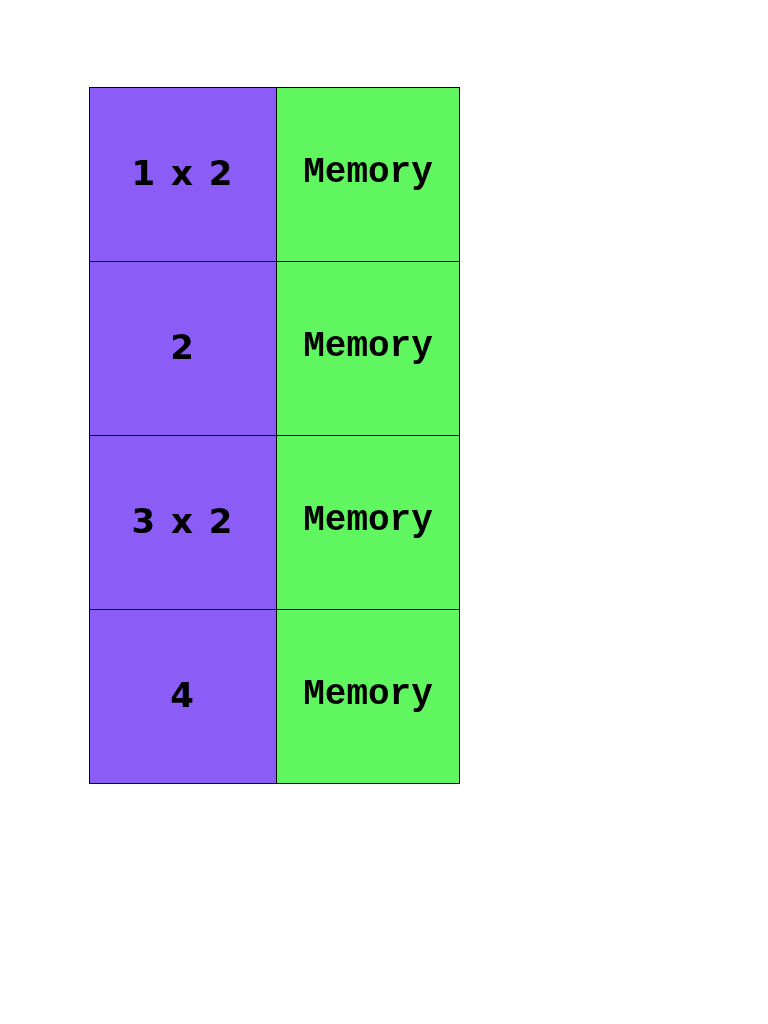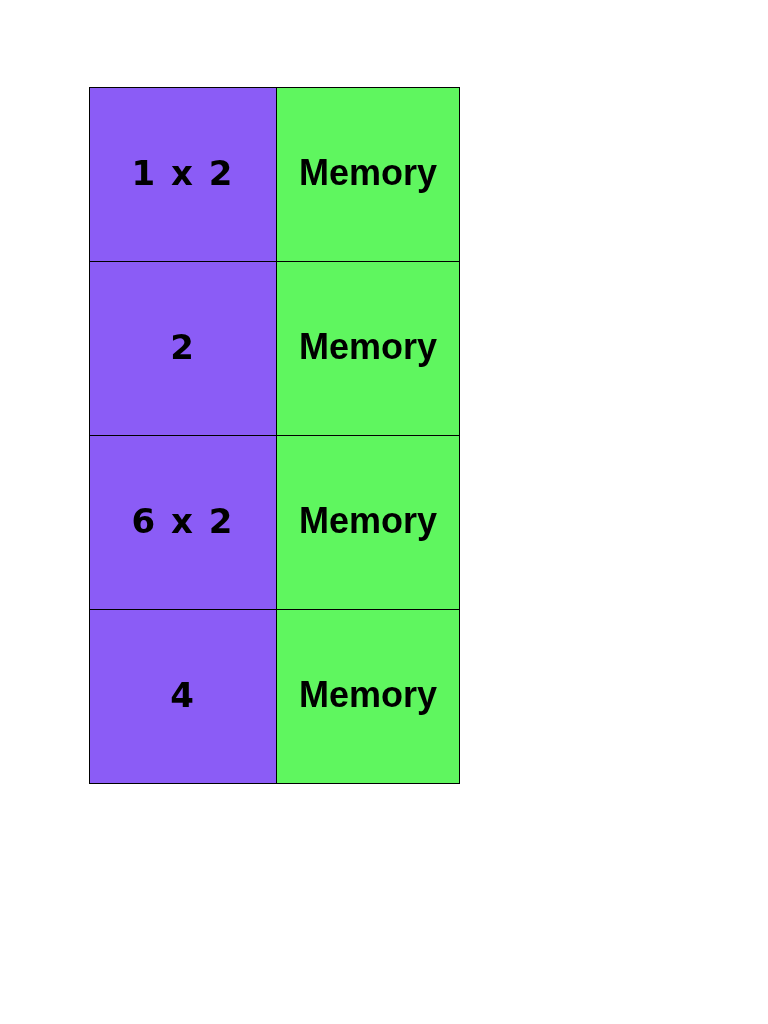--- a/index.html
+++ b/index.html
@@ -58,21 +58,21 @@
     font-family: "DejaVu Sans", "Liberation Sans", sans-serif;
   }
   .label-text {
     display: block;
     font-size: 36px;
     font-weight: bold;
     color: #000000;
     line-height: 1;
     letter-spacing: 0px;
     transform: translateY(-2px);
-    font-family: Liberation Sans, sans-serif;
+    font-family: Liberation Mono, monospace;
   }
 </style>
 </head>
 <body>
 
 <table class="memory-table">
   <tbody>
 
     <tr>
       <td class="col-expr">
@@ -87,21 +87,21 @@
       <td class="col-expr">
         <span class="expr-text">2</span>
       </td>
       <td class="col-label">
         <span class="label-text">Memory</span>
       </td>
     </tr>
 
     <tr>
       <td class="col-expr">
-        <span class="expr-text">6 x 2</span>
+        <span class="expr-text">3 x 2</span>
       </td>
       <td class="col-label">
         <span class="label-text">Memory</span>
       </td>
     </tr>
 
     <tr>
       <td class="col-expr">
         <span class="expr-text">4</span>
       </td>

